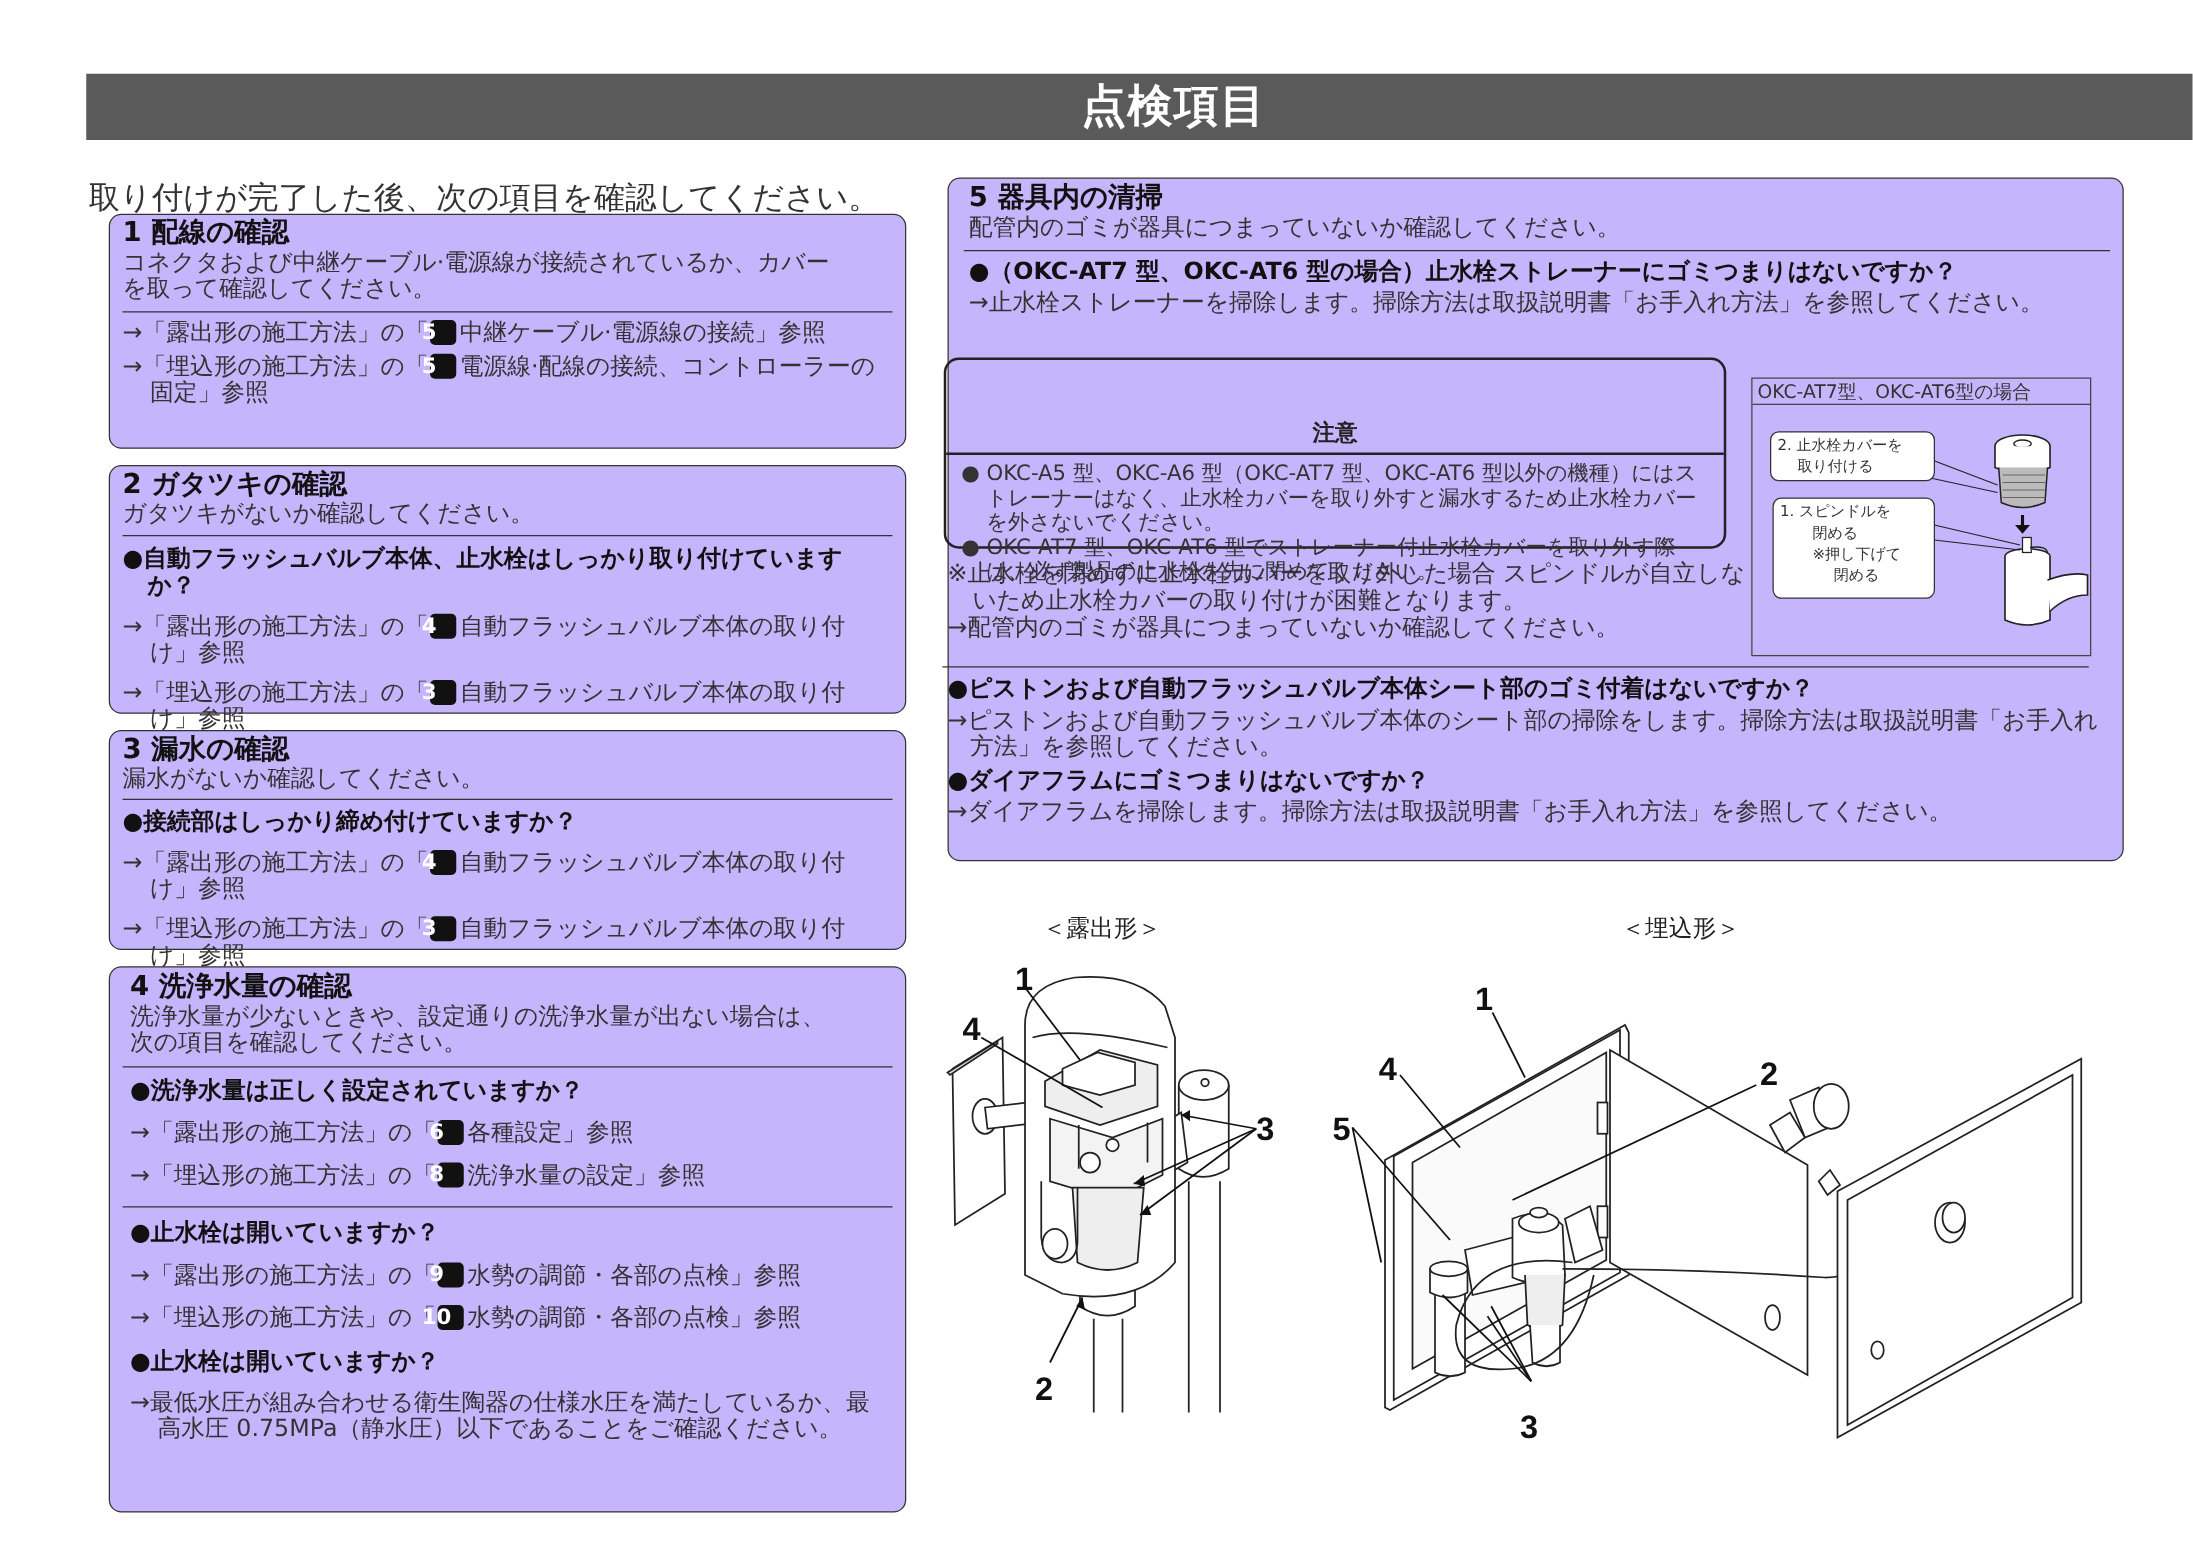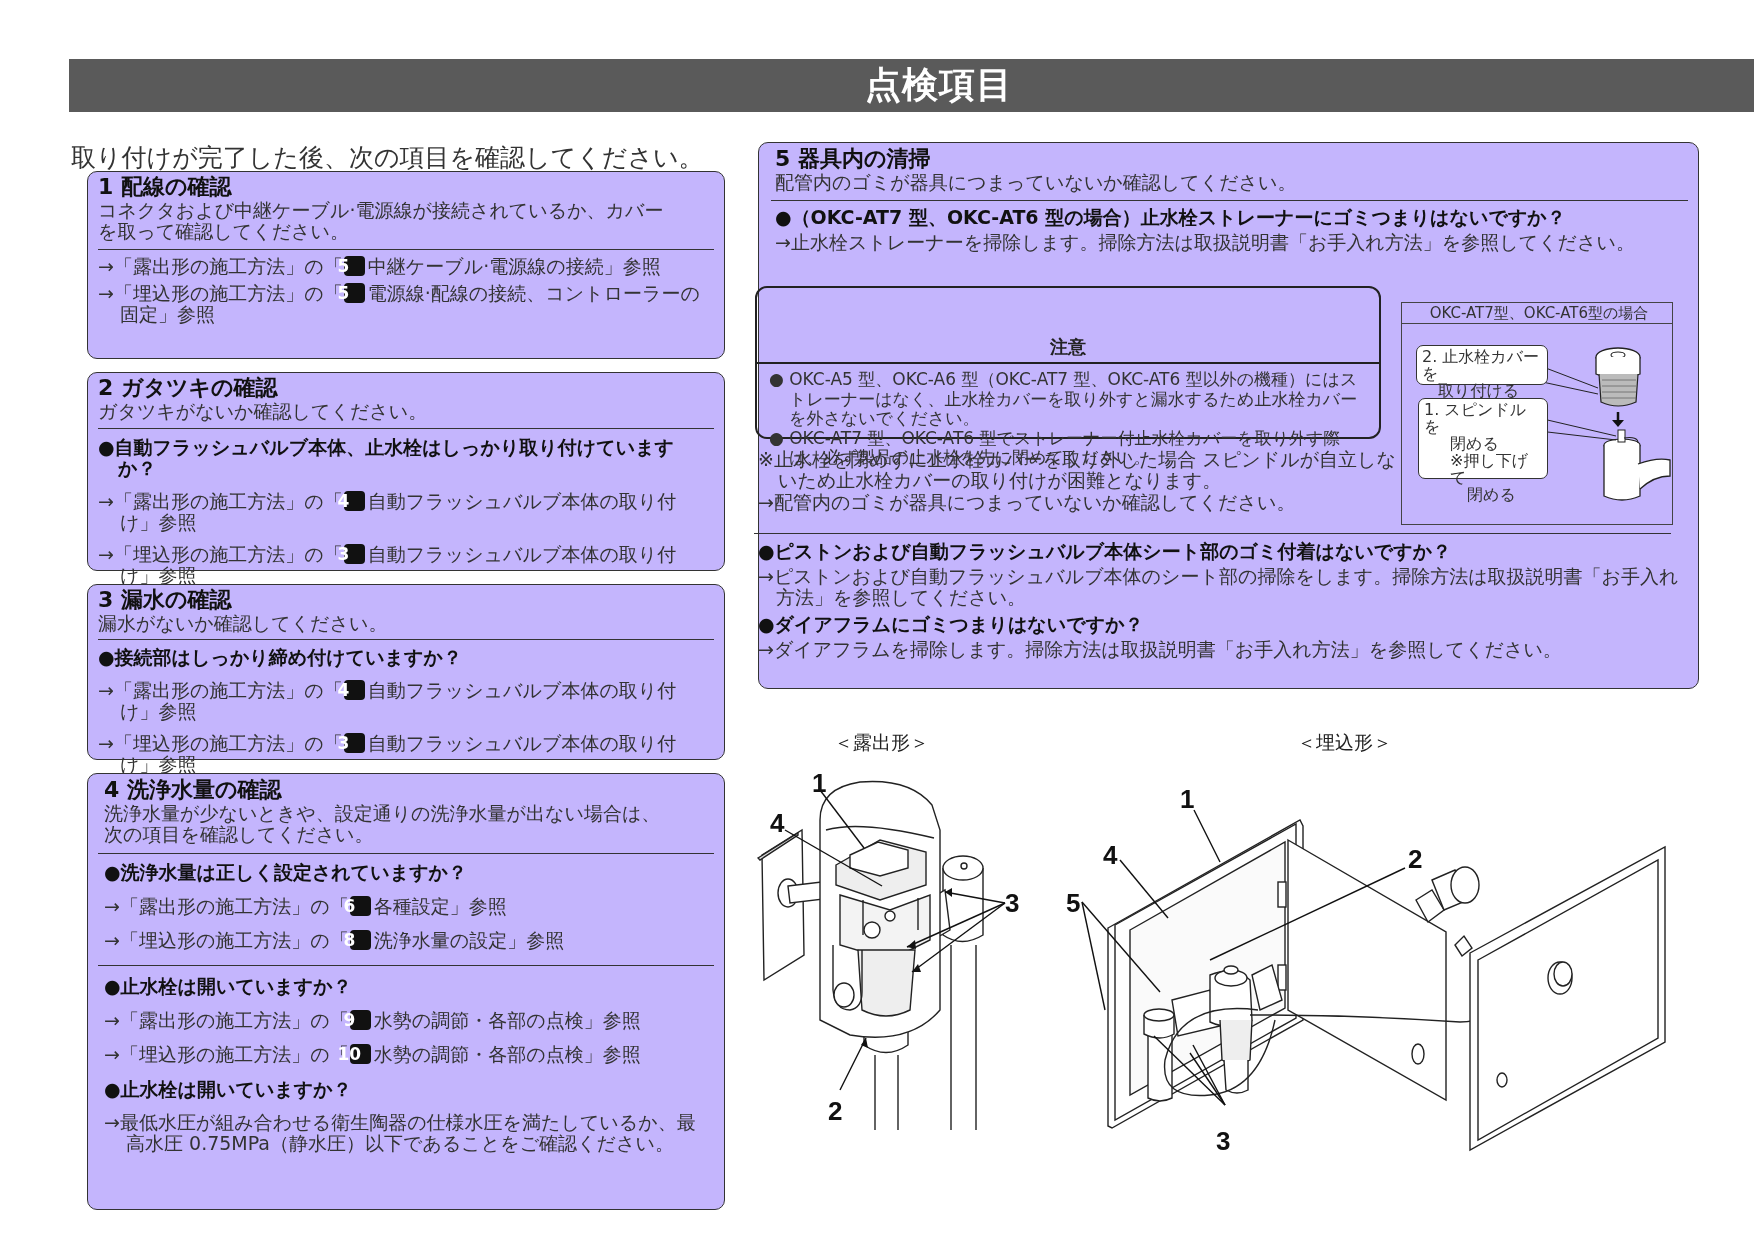--- a/index.html
+++ b/index.html
@@ -16,22 +16,22 @@
   .q { font-size:19px; line-height:21px; color:#111; font-weight:bold; }
   .rule { border-top:1.5px solid #333; margin:5px 0 5px 0; }
   .pad { padding:0 12px 0 10px; }
   .ref { font-size:19px; line-height:21px; color:#333; padding-left:22px; text-indent:-22px; }
   .badge { display:inline-block; background:#111; color:#fff; font-weight:bold; font-size:17px;
            line-height:20px; min-width:19px; text-align:center; border-radius:4px; padding:0 1px; margin:0 3px 0 1px; vertical-align:1px; }
   .caution { position:absolute; border:2px solid #222; border-radius:12px; box-sizing:border-box; }
   .caution-head { text-align:center; font-weight:bold; font-size:18px; height:30px; line-height:30px; border-bottom:2px solid #222;margin-top:44px; }
   .ct { font-size:17px; line-height:19.5px; color:#333; padding-left:20px; text-indent:-20px; }
   .inset { position:absolute; border:1.2px solid #444; box-sizing:border-box; }
-  .inset-head { font-size:15px; line-height:20px; border-bottom:1.2px solid #444; padding-left:4px; color:#333;text-align:center; }
-  .callout { position:absolute; border:1.3px solid #333; border-radius:7px; font-size:16px; line-height:17px; color:#333; background:#fff; padding:2px 5px; box-sizing:border-box; }
+  .inset-head { font-size:15px; line-height:20px; border-bottom:1.2px solid #444; padding-left:4px; color:#333; }
+  .callout { position:absolute; border:1.3px solid #333; border-radius:7px; font-size:12px; line-height:17px; color:#333; background:#fff; padding:2px 5px; box-sizing:border-box; }
   .fig-label { font-size:19px; color:#222; }
   .num-label { font-weight:bold; font-size:26px; color:#111; }
 </style>
 </head>
 <body>
 
 <div class="abs header-bar">
   <span class="header-title">点検項目</span>
 </div>
 

